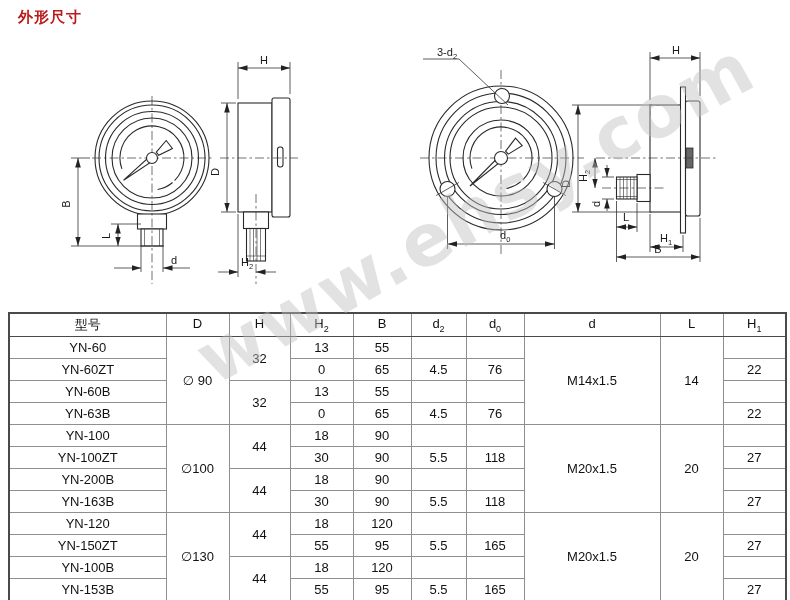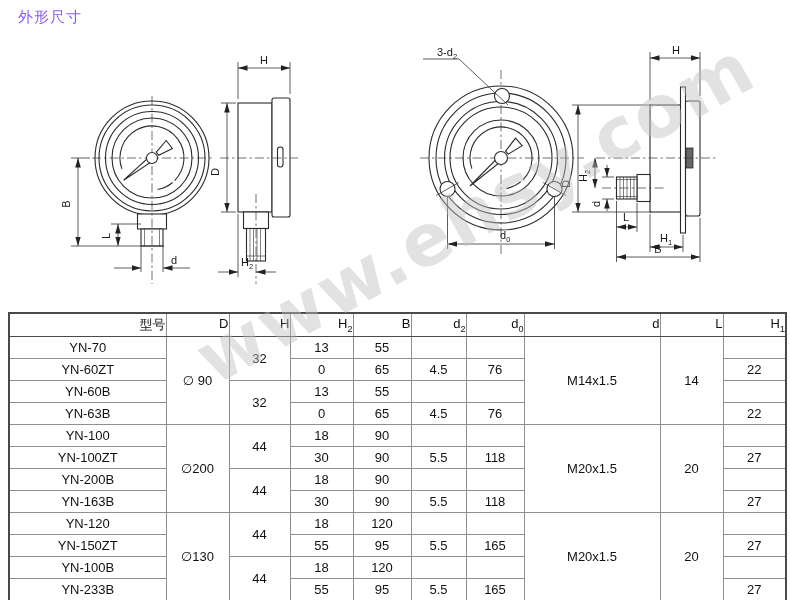--- a/index.html
+++ b/index.html
@@ -2,21 +2,21 @@
 <html><head>
 <meta charset="utf-8">
 <style>
   html,body{margin:0;padding:0;}
   body{
     width:790px;height:600px;position:relative;background:#fff;overflow:hidden;
     font-family:"Liberation Sans","DejaVu Sans",sans-serif;
   }
   .page-title{
     position:absolute;left:18px;top:8px;
-    font-size:15px;font-weight:normal;color:#8b5cf6;letter-spacing:1px;
+    font-size:15px;font-weight:bold;color:#b91c1c;letter-spacing:1px;
   }
   #drawings{position:absolute;left:0;top:0;z-index:1;}
   .o{fill:none;stroke:#2a2a2a;stroke-width:1.1;}
   .of{fill:#ffffff;stroke:#2a2a2a;stroke-width:1.1;}
   .thin{fill:none;stroke:#2a2a2a;stroke-width:0.6;}
   .dim{fill:none;stroke:#333333;stroke-width:0.8;}
   .cl{fill:none;stroke:#333333;stroke-width:0.7;stroke-dasharray:9 3 2.5 3;}
   #drawings text{fill:#1a1a1a;font-size:11px;font-family:"Liberation Sans","DejaVu Sans",sans-serif;}
   #drawings .sub{font-size:7.5px;}
   .watermark{
@@ -28,21 +28,21 @@
   }
   .dims-table{
     position:absolute;left:8px;top:312px;z-index:2;
     border-collapse:collapse;table-layout:fixed;width:778px;
     font-size:13px;color:#111;background:transparent;
   }
   .dims-table th,.dims-table td{
     border:1px solid #8f8f8f;text-align:center;vertical-align:middle;
     padding:0;height:21px;font-weight:normal;overflow:hidden;
   }
-  .dims-table th{height:22px;border-bottom:1.6px solid #4a4a4a;text-align:right;}
+  .dims-table th{height:22px;border-bottom:1.6px solid #4a4a4a;}
   .dims-table{border:2px solid #4a4a4a;}
   .dims-table tr.grp td{border-top:1.6px solid #4a4a4a;}
   .dims-table sub{font-size:9px;}
 </style>
 </head>
 <body>
 
 <div class="page-title">外形尺寸</div>
 
 <svg id="drawings" width="790" height="308" viewBox="0 0 790 308">
@@ -210,21 +210,21 @@
       <th><span>B</span><sub></sub></th>
       <th><span>d</span><sub>2</sub></th>
       <th><span>d</span><sub>0</sub></th>
       <th><span>d</span><sub></sub></th>
       <th><span>L</span><sub></sub></th>
       <th><span>H</span><sub>1</sub></th>
     </tr>
   </thead>
   <tbody>
     <tr class="grp">
-      <td>YN-70</td>
+      <td>YN-60</td>
       <td rowspan="4">∅ 90</td>
       <td rowspan="2">32</td>
       <td>13</td>
       <td>55</td>
       <td></td>
       <td></td>
       <td rowspan="4">M14x1.5</td>
       <td rowspan="4">14</td>
       <td></td>
     </tr>
@@ -248,21 +248,21 @@
     <tr>
       <td>YN-63B</td>
       <td>0</td>
       <td>65</td>
       <td>4.5</td>
       <td>76</td>
       <td>22</td>
     </tr>
     <tr class="grp">
       <td>YN-100</td>
-      <td rowspan="4">∅200</td>
+      <td rowspan="4">∅100</td>
       <td rowspan="2">44</td>
       <td>18</td>
       <td>90</td>
       <td></td>
       <td></td>
       <td rowspan="4">M20x1.5</td>
       <td rowspan="4">20</td>
       <td></td>
     </tr>
     <tr>
@@ -313,21 +313,21 @@
     <tr>
       <td>YN-100B</td>
       <td rowspan="2">44</td>
       <td>18</td>
       <td>120</td>
       <td></td>
       <td></td>
       <td></td>
     </tr>
     <tr>
-      <td>YN-233B</td>
+      <td>YN-153B</td>
       <td>55</td>
       <td>95</td>
       <td>5.5</td>
       <td>165</td>
       <td>27</td>
     </tr>
   </tbody>
 </table>
 
 </body></html>

